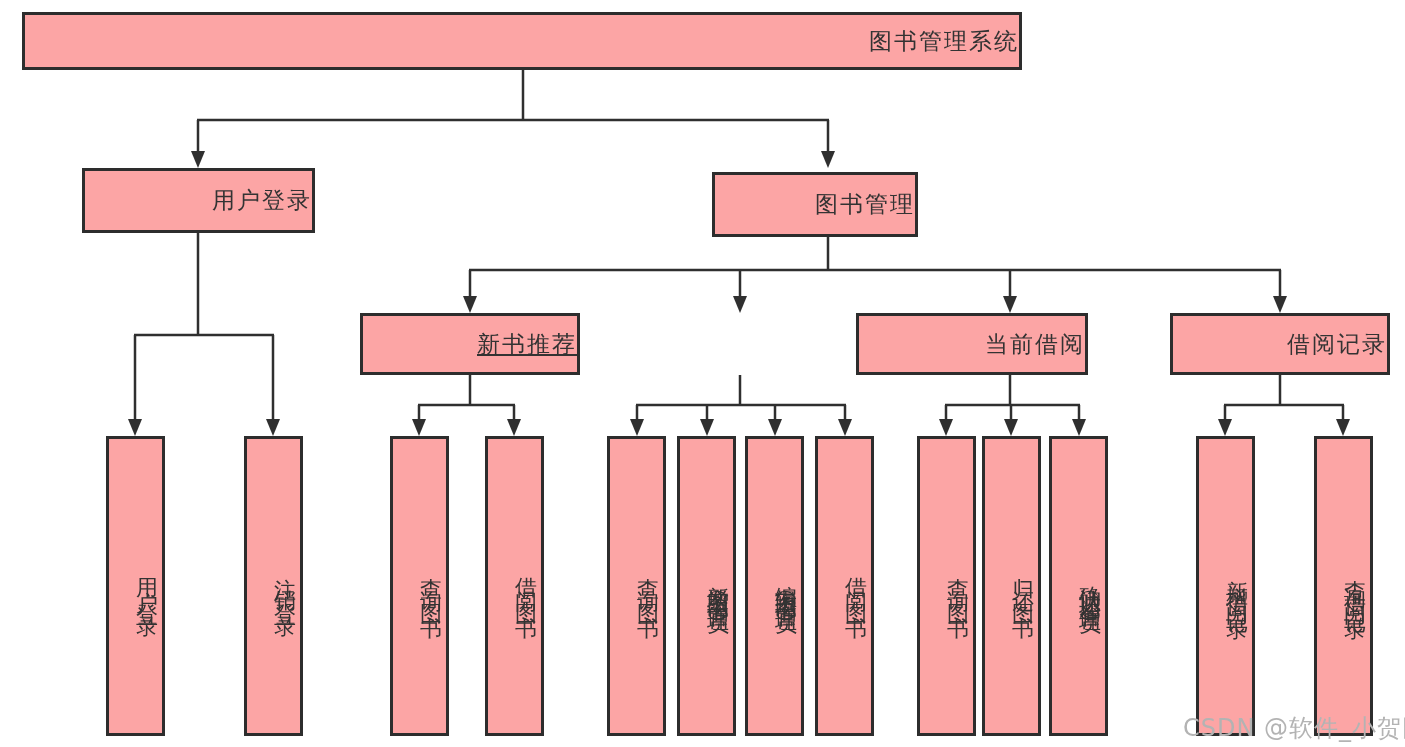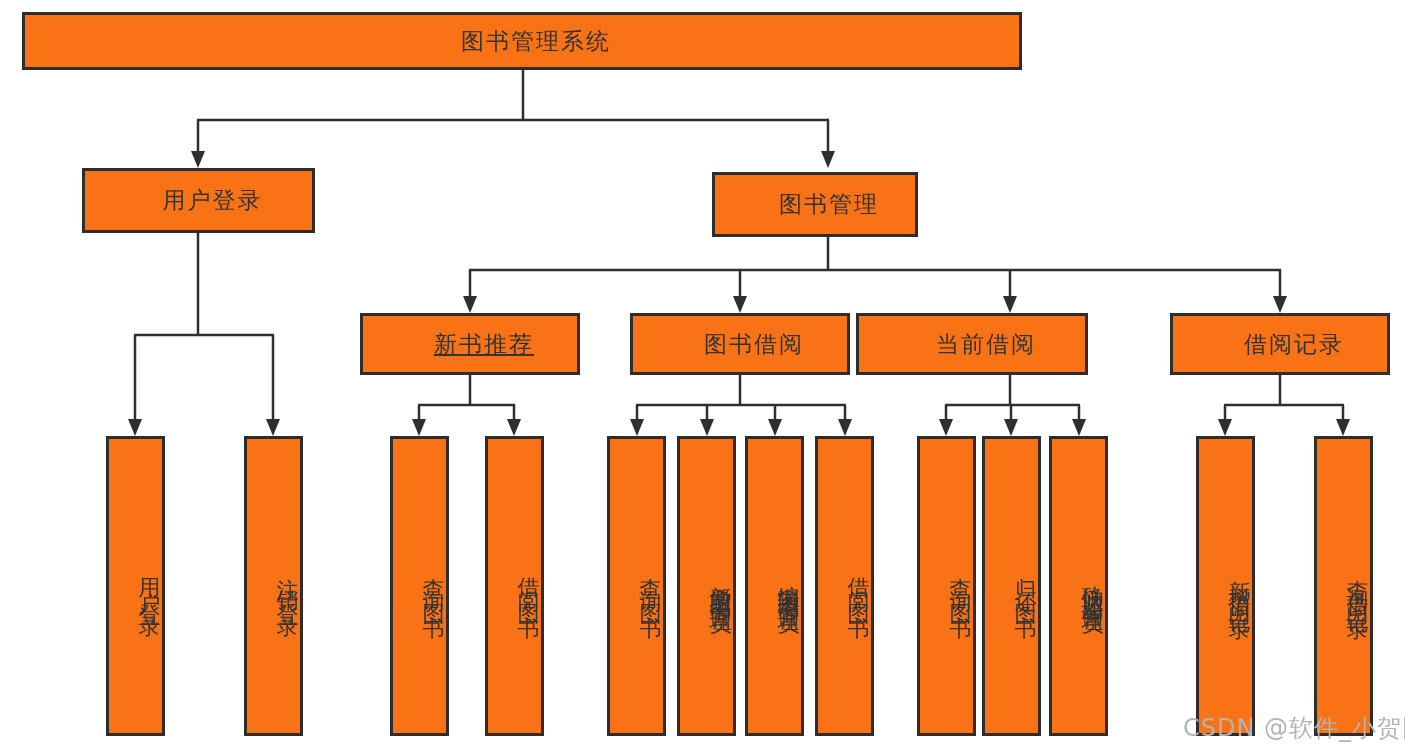--- a/index.html
+++ b/index.html
@@ -17,24 +17,24 @@
     left: 0; top: 0;
     width: 1405px; height: 747px;
     z-index: 1;
   }
   .connectors line { stroke: #2f2f2f; stroke-width: 2.5; }
   .connectors polygon { fill: #2f2f2f; stroke: none; }
   .box {
     position: absolute;
     box-sizing: border-box;
     border: 3px solid #2d2d2d;
-    background: #f97316;
+    background: #fca5a5;
     display: flex;
     align-items: center;
-    justify-content: center;
+    justify-content: flex-end;
     z-index: 2;
     font-size: 23px;
     letter-spacing: 2px;
     color: #333333;
     white-space: nowrap;
     padding-left: 28px;
   }
   .leaf {
     width: 59px;
     height: 300px;
@@ -148,23 +148,20 @@
   <div class="box" style="left:82px; top:168px; width:233px; height:65px;">
     <span>用户登录</span>
   </div>
   <div class="box" style="left:712px; top:172px; width:206px; height:65px;">
     <span>图书管理</span>
   </div>
 
   <div class="box" style="left:360px; top:313px; width:220px; height:62px;text-decoration:underline;">
     <span>新书推荐</span>
   </div>
-  <div class="box" style="left:630px; top:313px; width:220px; height:62px;">
-    <span>图书借阅</span>
-  </div>
   <div class="box" style="left:856px; top:313px; width:232px; height:62px;">
     <span>当前借阅</span>
   </div>
   <div class="box" style="left:1170px; top:313px; width:220px; height:62px;">
     <span>借阅记录</span>
   </div>
 
   <div class="box leaf" style="left:106px;">
     <span class="vtext sp-wide">用户登录</span>
   </div>

